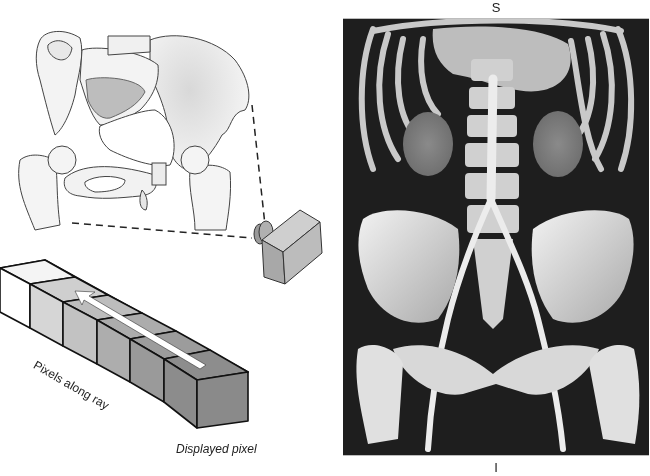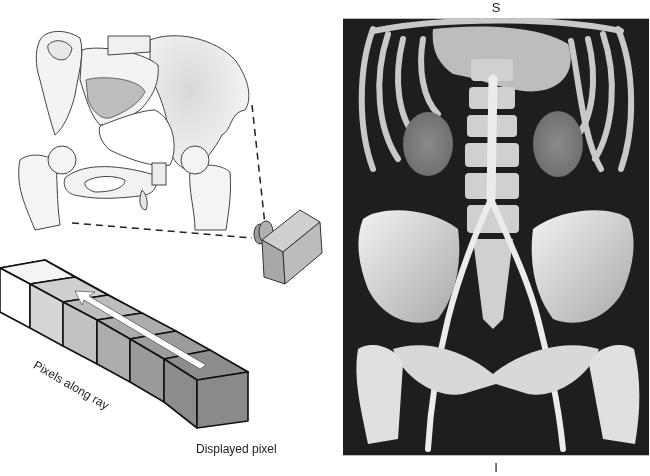--- a/index.html
+++ b/index.html
@@ -6,21 +6,21 @@
   body { width: 650px; height: 476px; position: relative; overflow: hidden;
          font-family: "Liberation Sans", sans-serif; }
   .panel { position: absolute; }
   #left-illustration { left: 0; top: 0; width: 340px; height: 476px; }
   #ct-panel { left: 343px; top: 18px; width: 306px; height: 438px; background: #1e1e1e;
               border-top: 1px solid #bdbdbd; border-bottom: 1px solid #bdbdbd; box-sizing: border-box; }
   .orient { position: absolute; font-size: 13px; color: #222; text-align: center; width: 20px; }
   #label-superior { left: 486px; top: 0px; }
   #label-inferior { left: 486px; top: 460px; }
   .caption { position: absolute; font-size: 12px; color: #222; white-space: nowrap; }
-  #displayed-pixel-label { left: 196px; top: 442px; }
+  #displayed-pixel-label { left: 176px; top: 442px; font-style: italic; }
   #pixels-along-ray-label { left: 38px; top: 358px; transform-origin: 0 0; transform: rotate(30deg); }
   svg { display: block; }
 </style>
 </head>
 <body>
 
 <div class="panel" id="left-illustration">
   <svg width="340" height="476" viewBox="0 0 340 476">
     <defs>
       <radialGradient id="boneShade" cx="0.6" cy="0.35" r="0.7">

